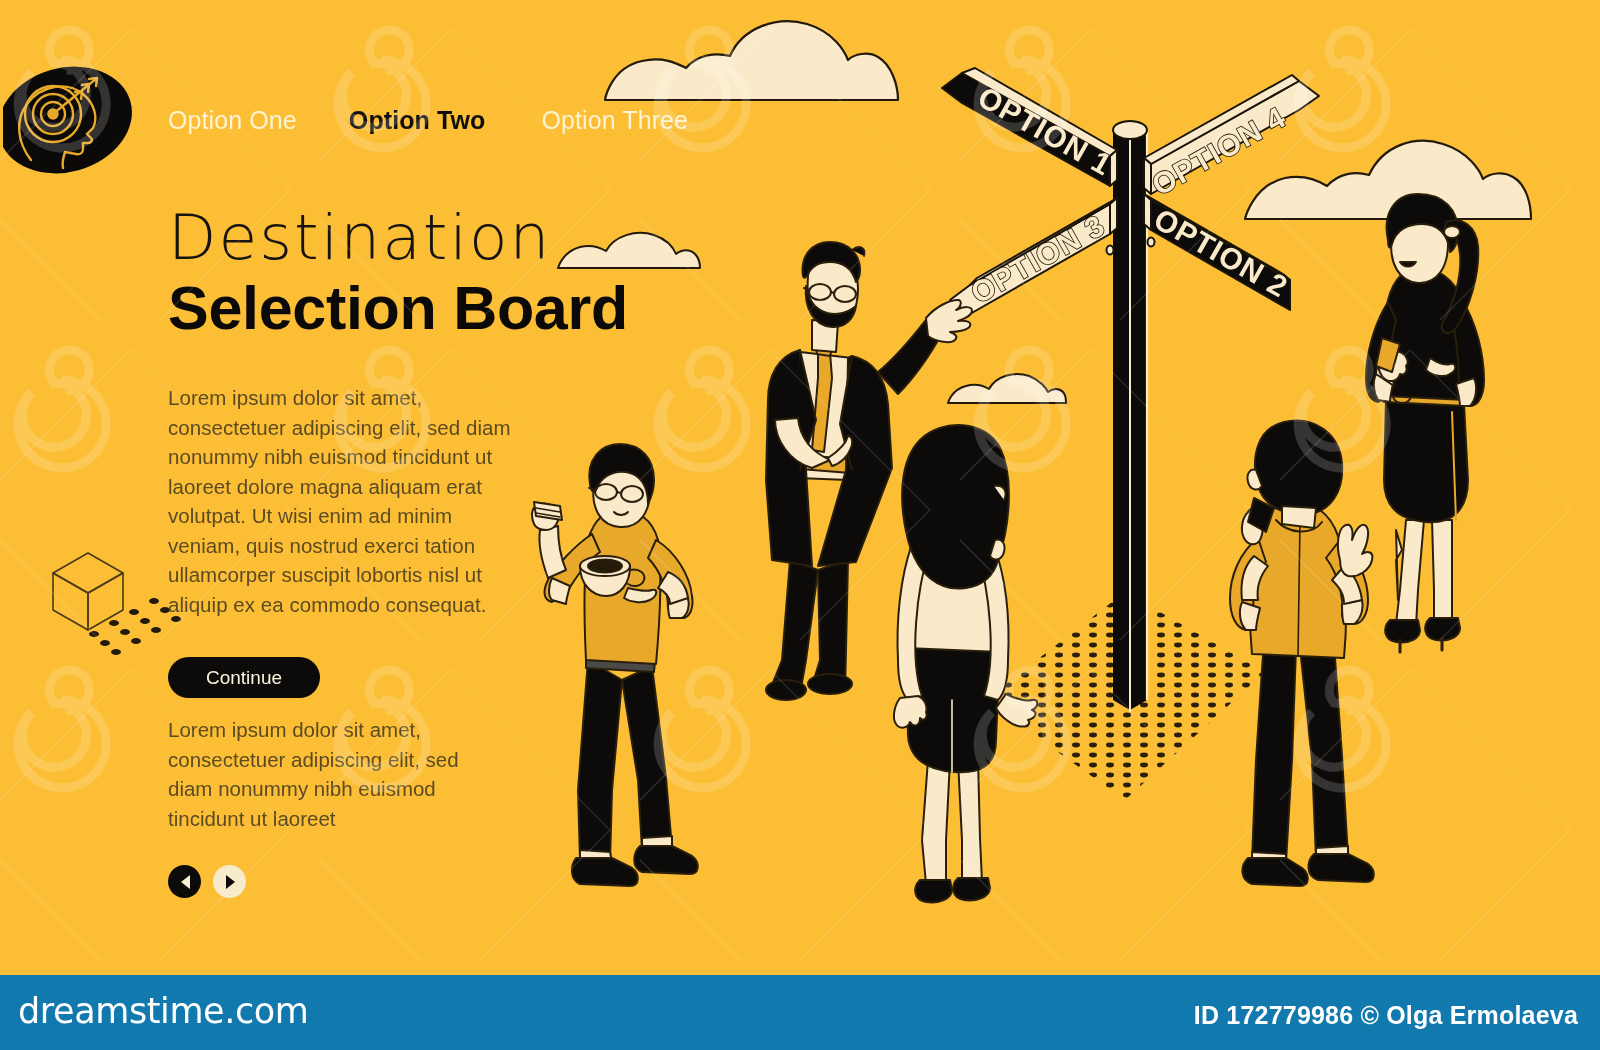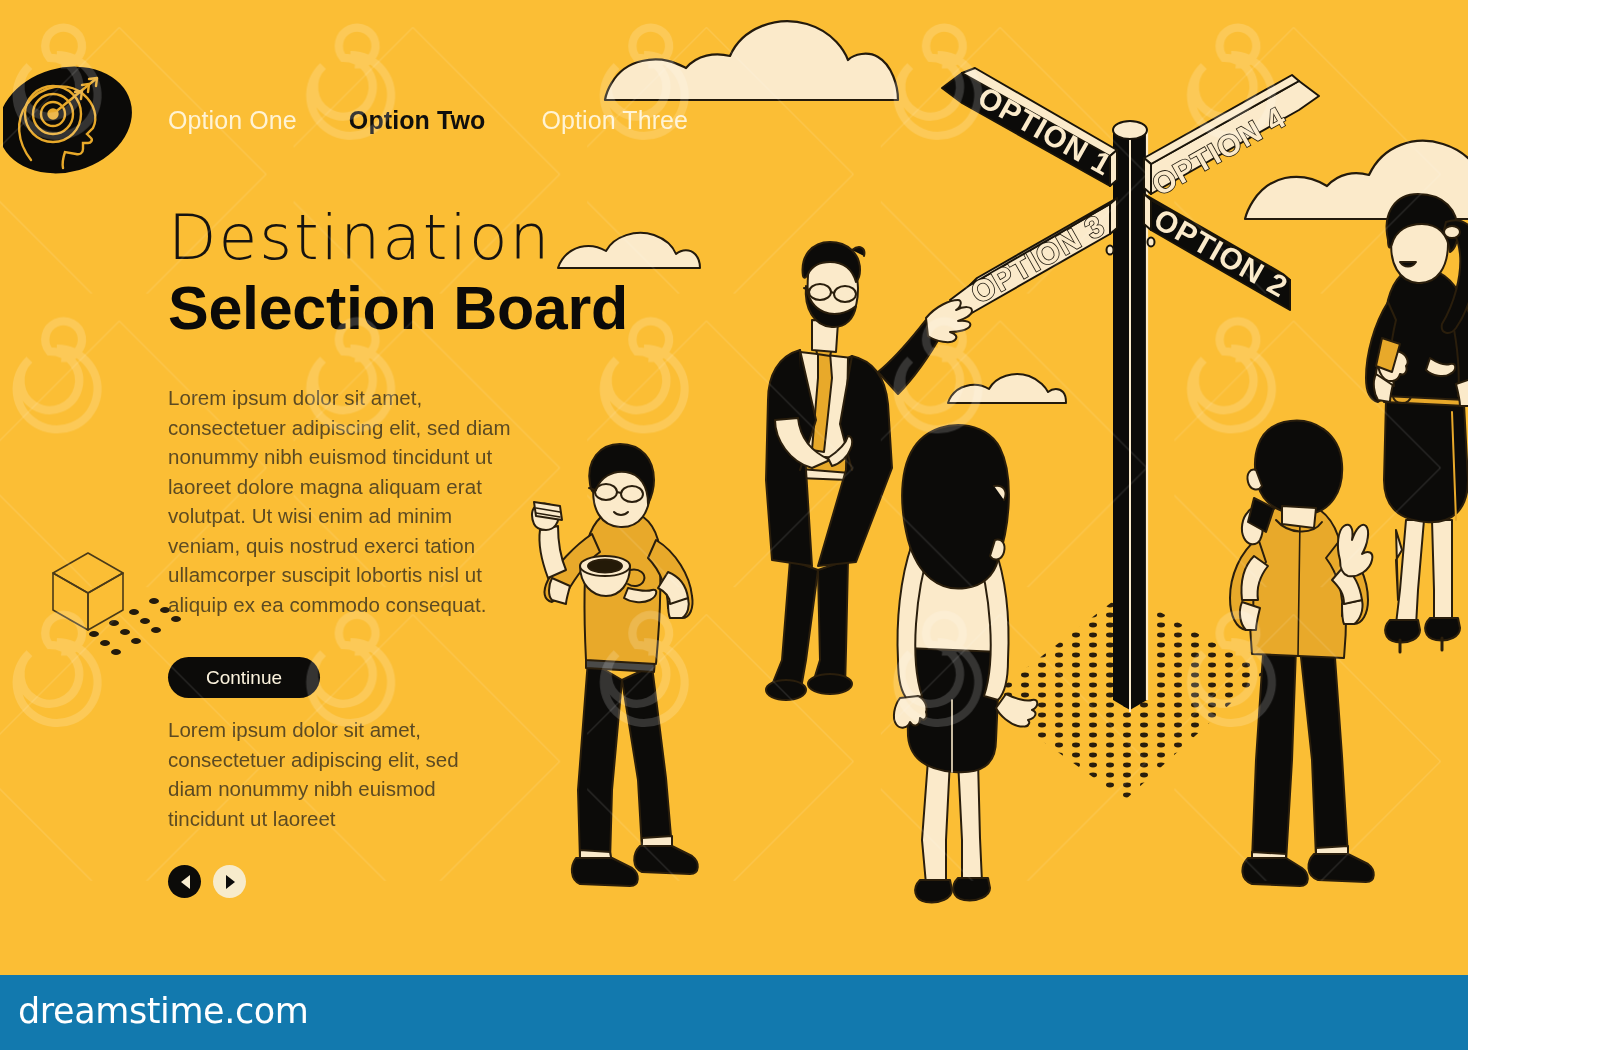--- a/index.html
+++ b/index.html
@@ -4,21 +4,21 @@
 <title>Destination Selection Board</title>
 <style>
   * { box-sizing: border-box; margin: 0; padding: 0; }
   html, body {
     width: 1600px; height: 1050px;
     font-family: "Liberation Sans", sans-serif;
     overflow: hidden; background: #fff;
   }
   #stage {
     position: relative;
-    width: 1468px; height: 1050px;
+    width: 1600px; height: 1050px;
     background: #FBBE35;
     overflow: hidden;
   }
 
   
   #wm-layer {
     position: absolute; inset: 0;
     pointer-events: none; z-index: 40;
   }
 
@@ -534,15 +534,16 @@
           <path d="M-30 190 L130 30 M130 30 L290 190"></path>
           <path d="M130 350 L290 190 M-30 190 L130 350"></path>
         </g>
       </pattern>
     </defs>
     <rect x="0" y="0" width="1600" height="975" fill="url(#spiralWM)"></rect>
   </svg>
 
   <div id="footer">
     <div id="ds-logo">dreamstime.com</div>
+    <div id="ds-credit">ID 172779986 © Olga Ermolaeva</div>
   </div>
 
 </div>
 
 </body></html>

